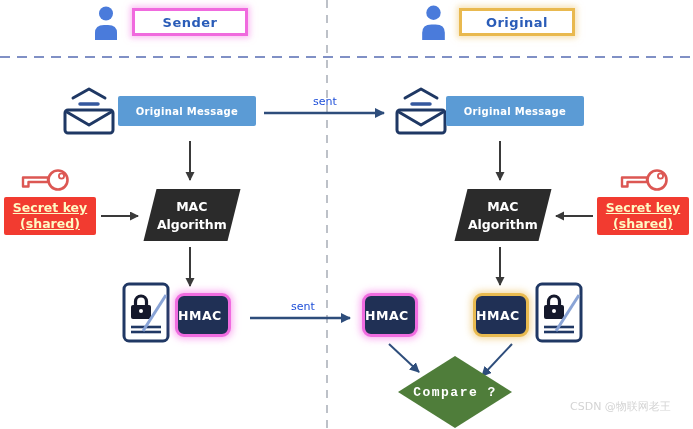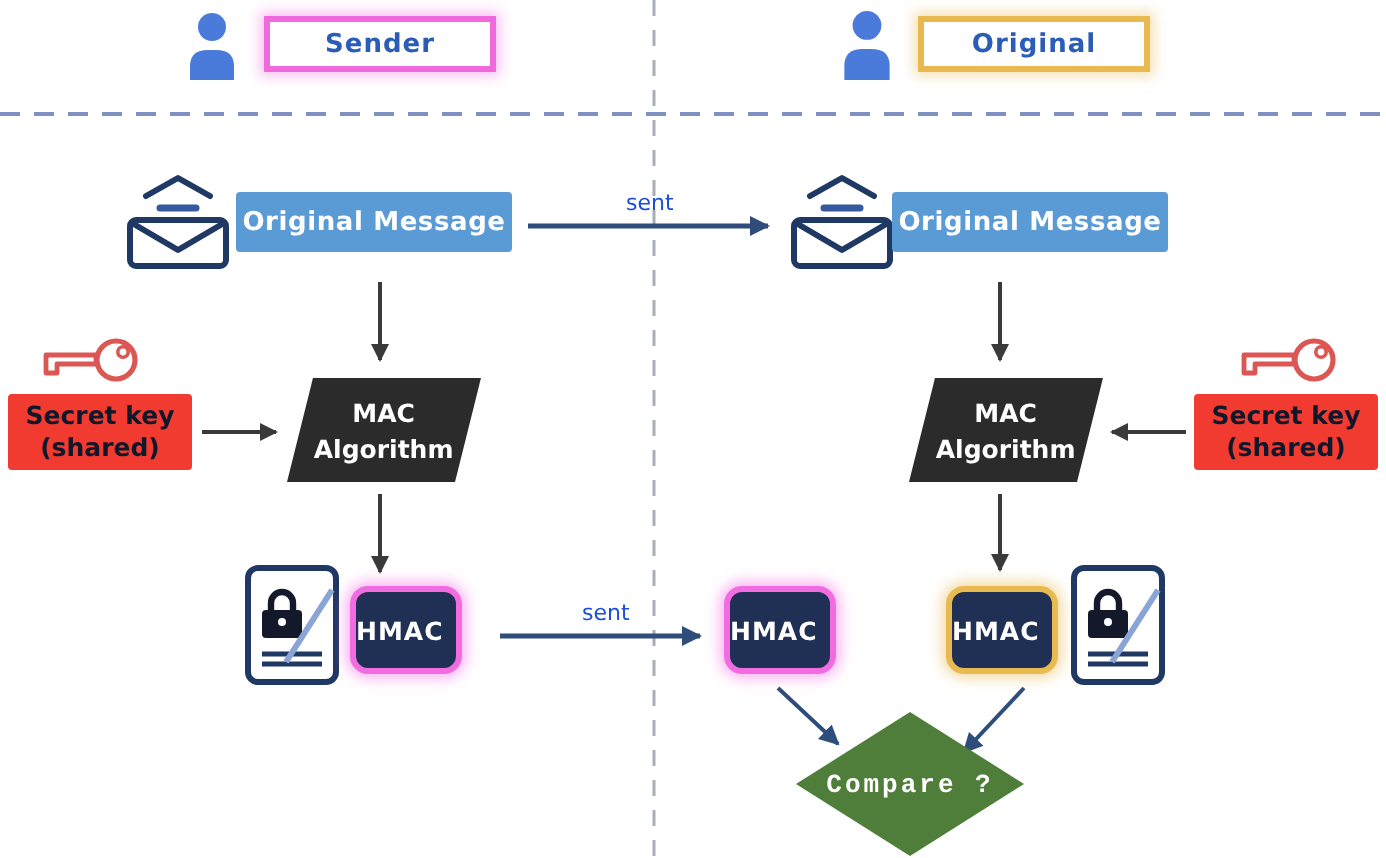--- a/index.html
+++ b/index.html
@@ -10,33 +10,33 @@
   .stage svg.overlay{position:absolute;left:0;top:0;width:693px;height:429px;}
 
   .actor-box{
     position:absolute;background:#fff;border:3px solid;display:flex;align-items:center;justify-content:center;
     font-weight:bold;font-size:13px;color:#2a5cb8;letter-spacing:.5px;
   }
   .sender-box{left:132px;top:8px;width:110px;height:22px;border-color:#f06ade;box-shadow:0 0 6px 2px rgba(246,138,231,.55);}
   .receiver-box{left:459px;top:8px;width:110px;height:22px;border-color:#e9b94f;box-shadow:0 0 6px 2px rgba(240,205,130,.6);}
 
   .msg-box{
-    position:absolute;width:138px;height:30px;background:#5b9bd5;color:#fff;font-weight:bold;font-size:13px;
+    position:absolute;width:138px;height:30px;background:#5b9bd5;color:#fff;font-weight:bold;font-size:10px;
     display:flex;align-items:center;justify-content:center;border-radius:2px;letter-spacing:.3px;
   }
 
   .mac{
     position:absolute;width:84px;height:52px;background:#2b2b2b;transform:skewX(-14deg);
     display:flex;align-items:center;justify-content:center;
   }
   .mac-inner{transform:skewX(14deg);color:#fff;font-weight:bold;font-size:12.5px;text-align:center;line-height:1.4;}
 
   .key-box{
-    position:absolute;width:92px;height:38px;background:#f23b30;color:#0f172a;font-weight:bold;font-size:12.5px;
-    display:flex;flex-direction:column;align-items:center;justify-content:center;line-height:1.3;border-radius:2px;
+    position:absolute;width:92px;height:38px;background:#f23b30;color:#fef9c3;font-weight:bold;font-size:12.5px;
+    display:flex;flex-direction:column;align-items:center;justify-content:center;line-height:1.3;border-radius:2px;text-decoration:underline;
   }
 
   .hmac{
     position:absolute;width:50px;height:38px;background:#203055;border:3px solid;border-radius:9px;
     color:#fff;font-weight:bold;font-size:12.5px;display:flex;align-items:center;letter-spacing:.5px;
   }
   .hmac.pink{border-color:#f06ce0;box-shadow:0 0 7px 2px rgba(246,120,232,.6);}
   .hmac.gold{border-color:#e8ba50;box-shadow:0 0 7px 2px rgba(238,196,110,.65);}
 
   .sent{position:absolute;color:#1d4ed8;font-size:11px;}
@@ -187,14 +187,15 @@
   </div>
   <div class="hmac gold" style="left:473px;top:293px">
     <span>HMAC</span>
   </div>
   <svg class="icon" style="left:535px;top:282px;width:48px;height:61px">
       <use href="#sym-doc"></use>
     </svg>
 
   <div class="compare-label">Compare ?</div>
 
+  <div class="wm2">CSDN @物联网老王</div>
 
 </div>
 
 </body></html>

